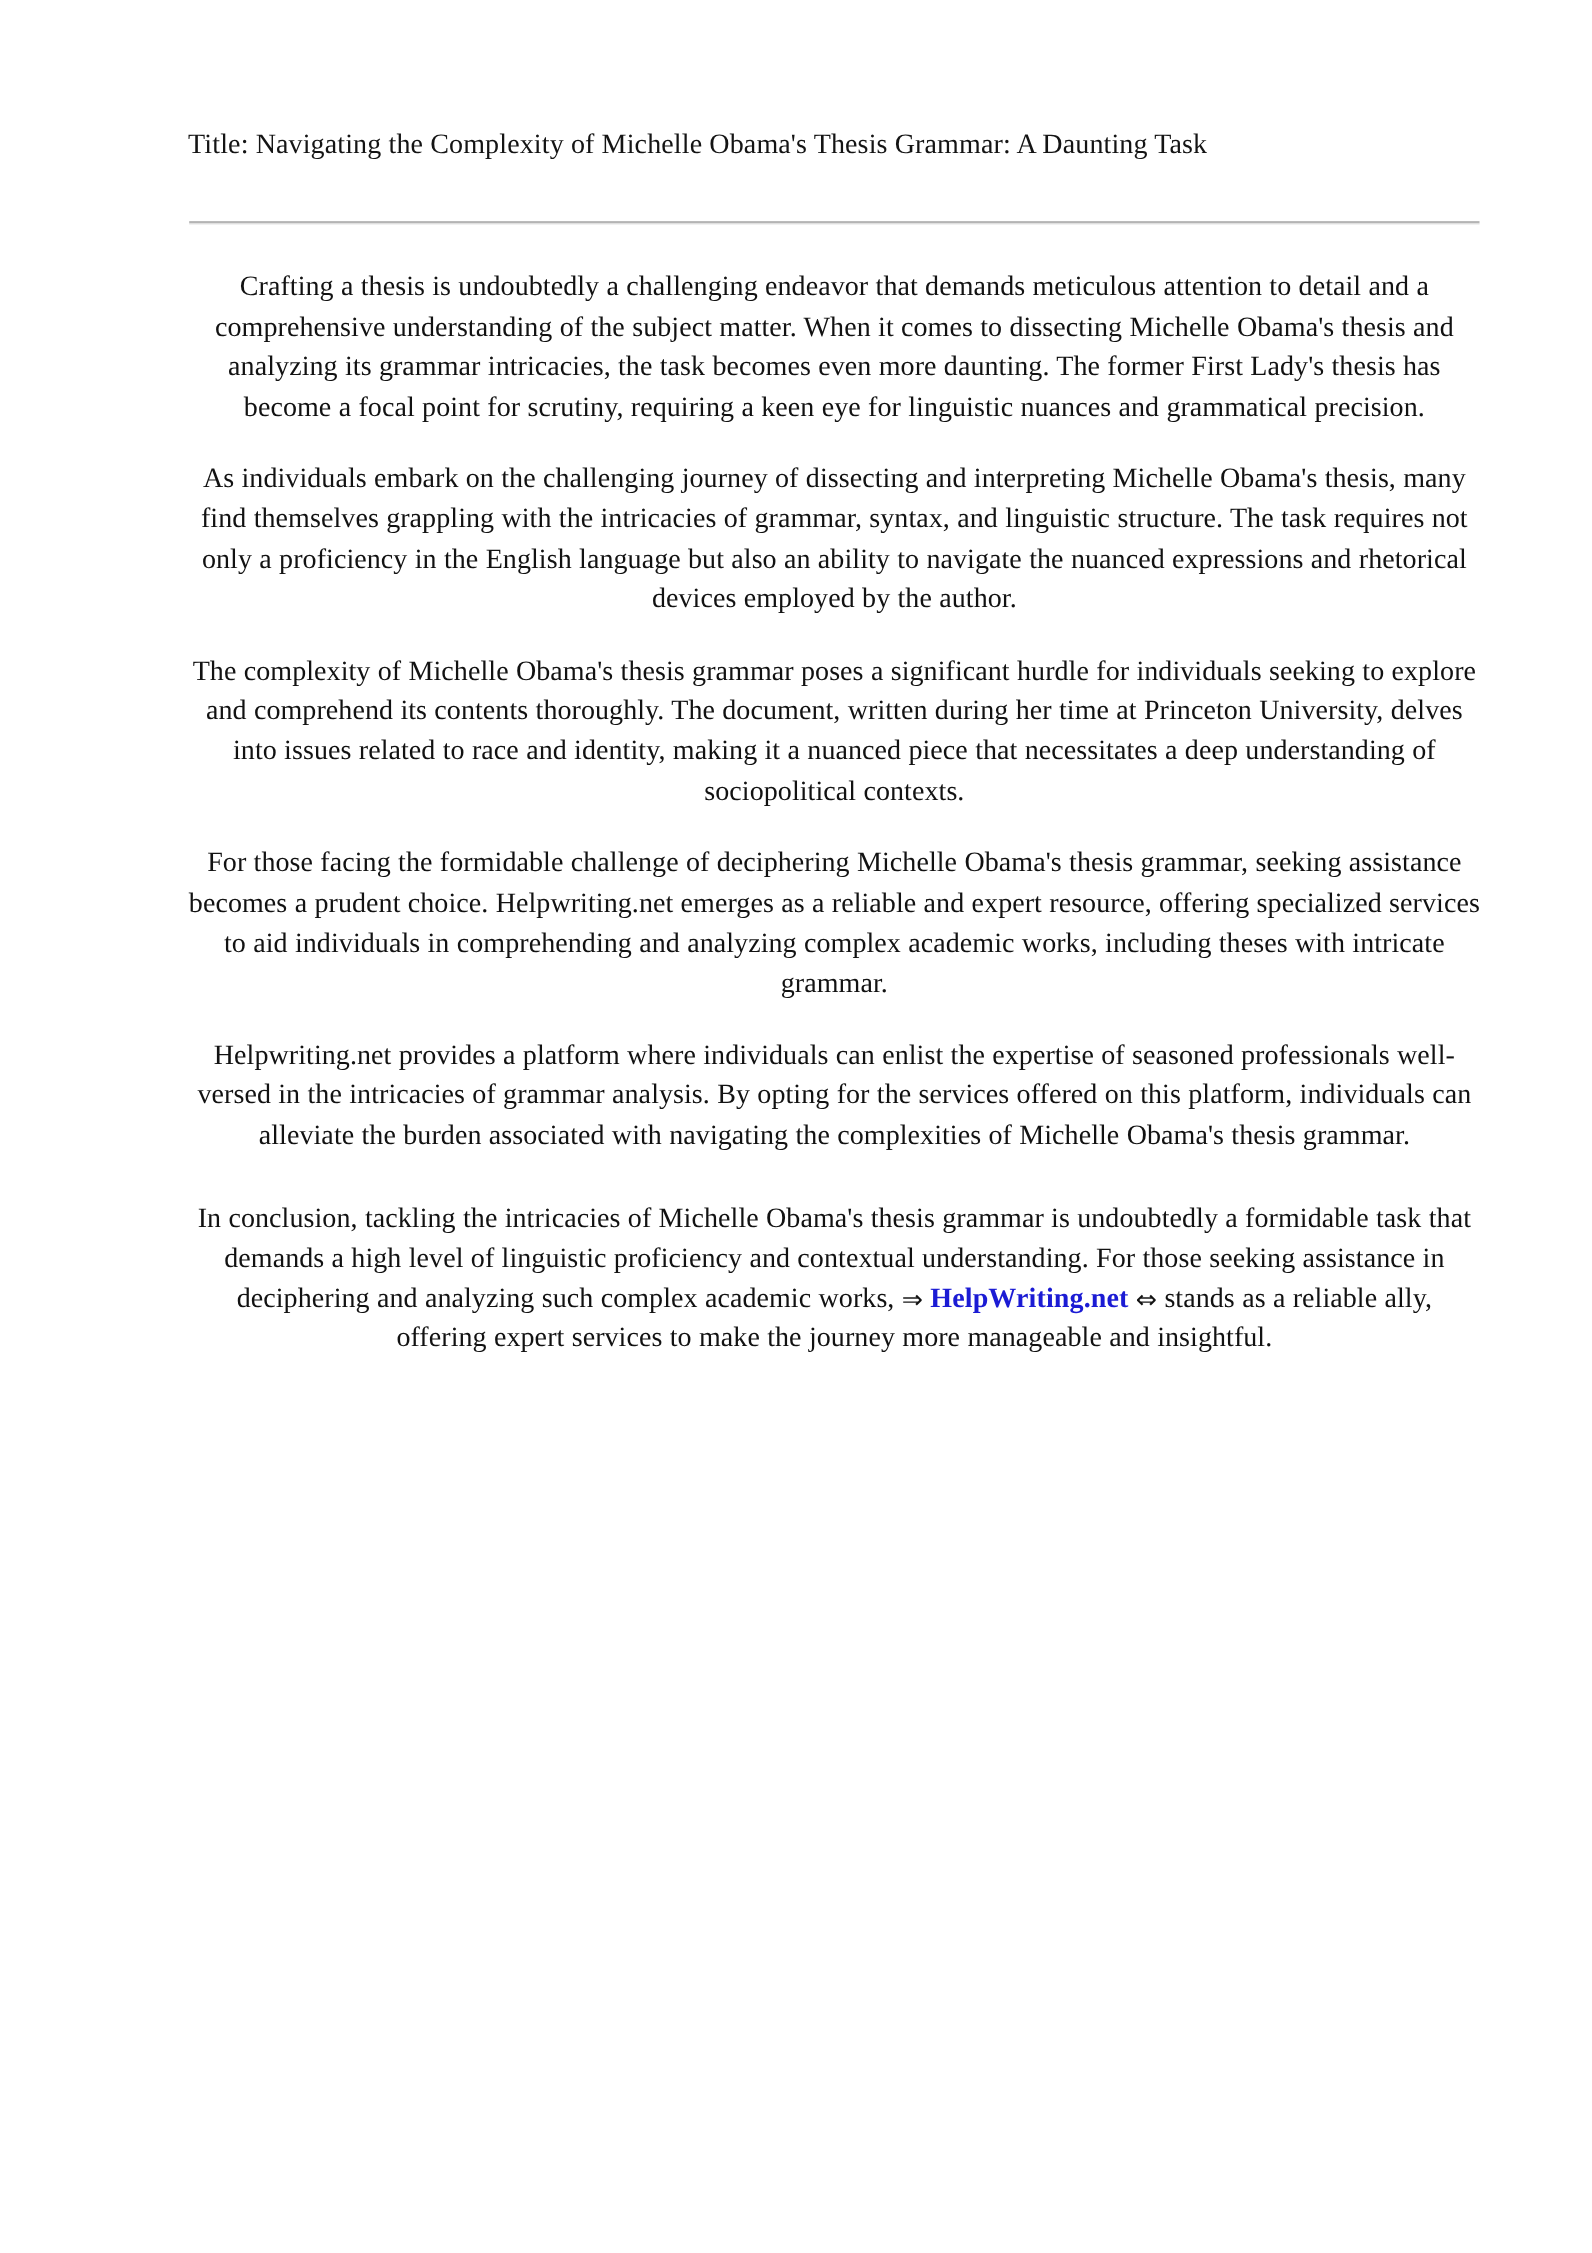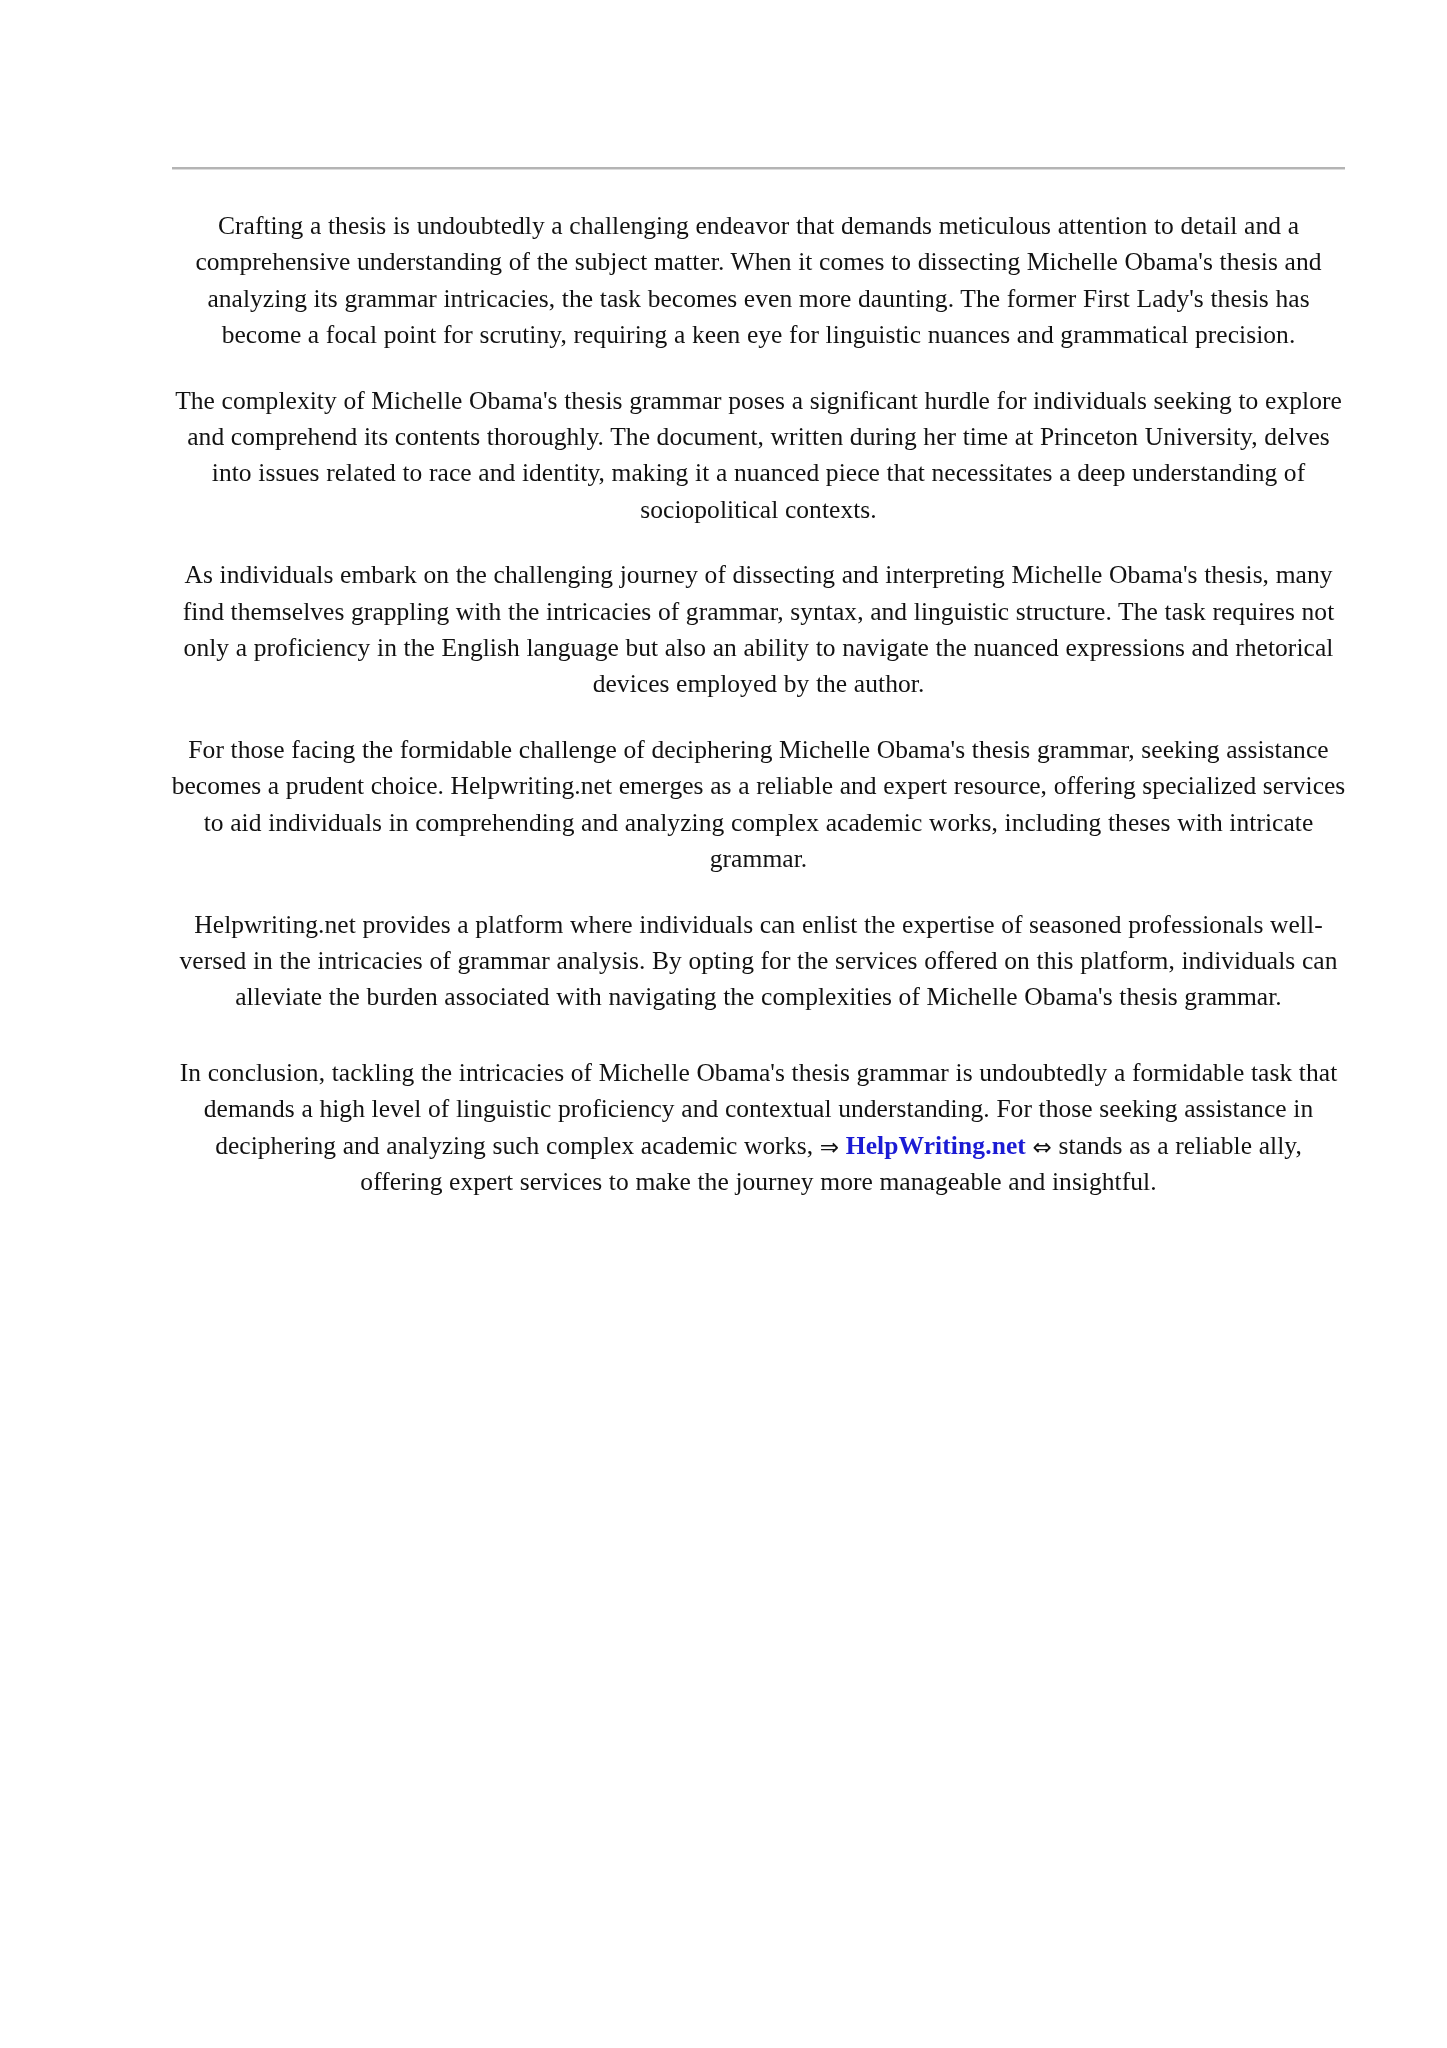--- a/index.html
+++ b/index.html
@@ -82,30 +82,31 @@
     letter-spacing: 0.1px;
   }
 </style>
 </head>
 <body>
 
 <div class="page">
 
   <div class="content">
 
+    <h1 class="doc-title">Title: Navigating the Complexity of Michelle Obama's Thesis Grammar: A Daunting Task</h1>
 
     <hr class="divider">
 
     <div class="body-copy">
 
       <p class="para">Crafting a thesis is undoubtedly a challenging endeavor that demands meticulous attention to detail and a comprehensive understanding of the subject matter. When it comes to dissecting Michelle Obama's thesis and analyzing its grammar intricacies, the task becomes even more daunting. The former First Lady's thesis has become a focal point for scrutiny, requiring a keen eye for linguistic nuances and grammatical precision.</p>
 
+      <p class="para">As individuals embark on the challenging journey of dissecting and interpreting Michelle Obama's thesis, many find themselves grappling with the intricacies of grammar, syntax, and linguistic structure. The task requires not only a proficiency in the English language but also an ability to navigate the nuanced expressions and rhetorical devices employed by the author.</p>
+
       <p class="para">The complexity of Michelle Obama's thesis grammar poses a significant hurdle for individuals seeking to explore and comprehend its contents thoroughly. The document, written during her time at Princeton University, delves into issues related to race and identity, making it a nuanced piece that necessitates a deep understanding of sociopolitical contexts.</p>
-
-      <p class="para">As individuals embark on the challenging journey of dissecting and interpreting Michelle Obama's thesis, many find themselves grappling with the intricacies of grammar, syntax, and linguistic structure. The task requires not only a proficiency in the English language but also an ability to navigate the nuanced expressions and rhetorical devices employed by the author.</p>
 
       <p class="para">For those facing the formidable challenge of deciphering Michelle Obama's thesis grammar, seeking assistance becomes a prudent choice. Helpwriting.net emerges as a reliable and expert resource, offering specialized services to aid individuals in comprehending and analyzing complex academic works, including theses with intricate grammar.</p>
 
       <p class="para">Helpwriting.net provides a platform where individuals can enlist the expertise of seasoned professionals well-versed in the intricacies of grammar analysis. By opting for the services offered on this platform, individuals can alleviate the burden associated with navigating the complexities of Michelle Obama's thesis grammar.</p>
 
       <p class="para"><span>In conclusion, tackling the intricacies of Michelle Obama's thesis grammar is undoubtedly a formidable task that demands a high level of linguistic proficiency and contextual understanding. For those seeking assistance in deciphering and analyzing such complex academic works, </span><span class="arrow-glyph">⇒</span> <a href="#" class="link-brand">HelpWriting.net</a> <span class="arrow-glyph">⇔</span><span> stands as a reliable ally, offering expert services to make the journey more manageable and insightful.</span></p>
 
     </div>
   </div>
 </div>

